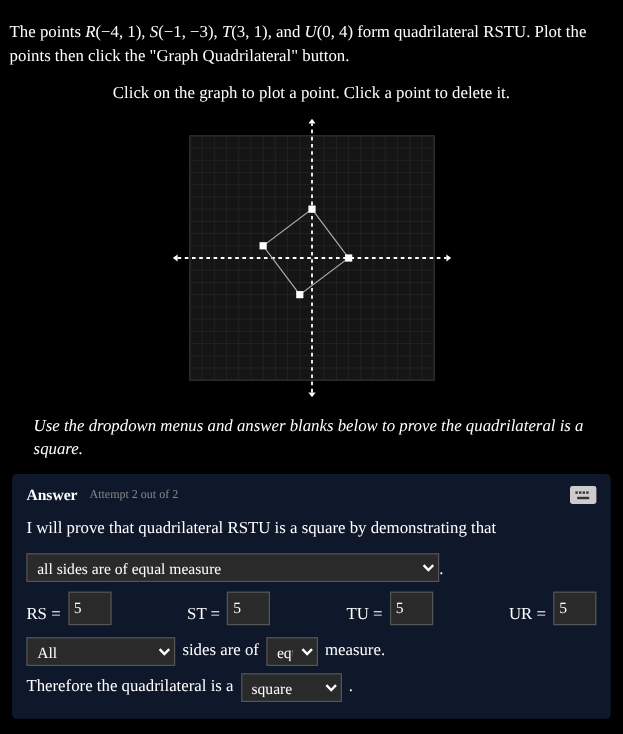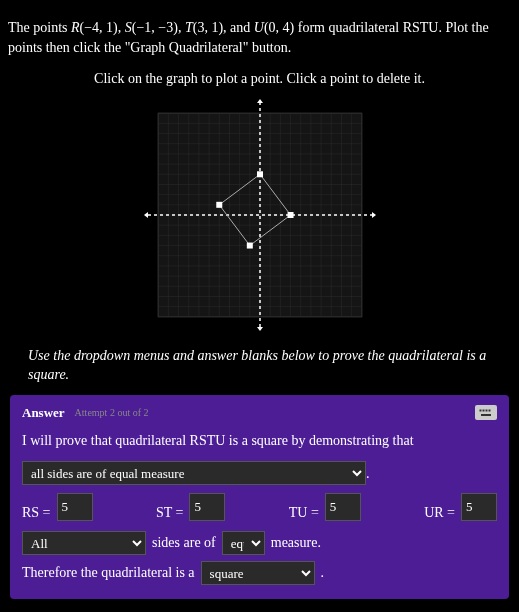--- a/index.html
+++ b/index.html
@@ -37,21 +37,21 @@
       width: 244px;
       height: 244px;
     }
     .instructions {
       margin: 10px 20px;
       font-size: 14px;
       line-height: 1.35;
       font-style: italic;
     }
     .answer-box {
-      background: #4c1d95;
+      background: #0f172a;
       border-radius: 4px;
       margin: 4px 2px;
       padding: 10px 12px 8px;
     }
     .answer-header {
       display: flex;
       align-items: center;
       gap: 10px;
       margin-bottom: 10px;
     }
@@ -94,21 +94,21 @@
     select.dropdown.long {
       width: 344px;
     }
     select.dropdown.short {
       width: 124px;
     }
     select.dropdown.small {
       width: 43px;
     }
     select.dropdown.medium {
-      width: 114px;
+      width: 84px;
     }
     .side-row {
       display: flex;
       align-items: center;
       gap: 6px;
       margin: 8px 0 10px;
       flex-wrap: nowrap;
     }
     .side-row > .pair {
       display: flex;

